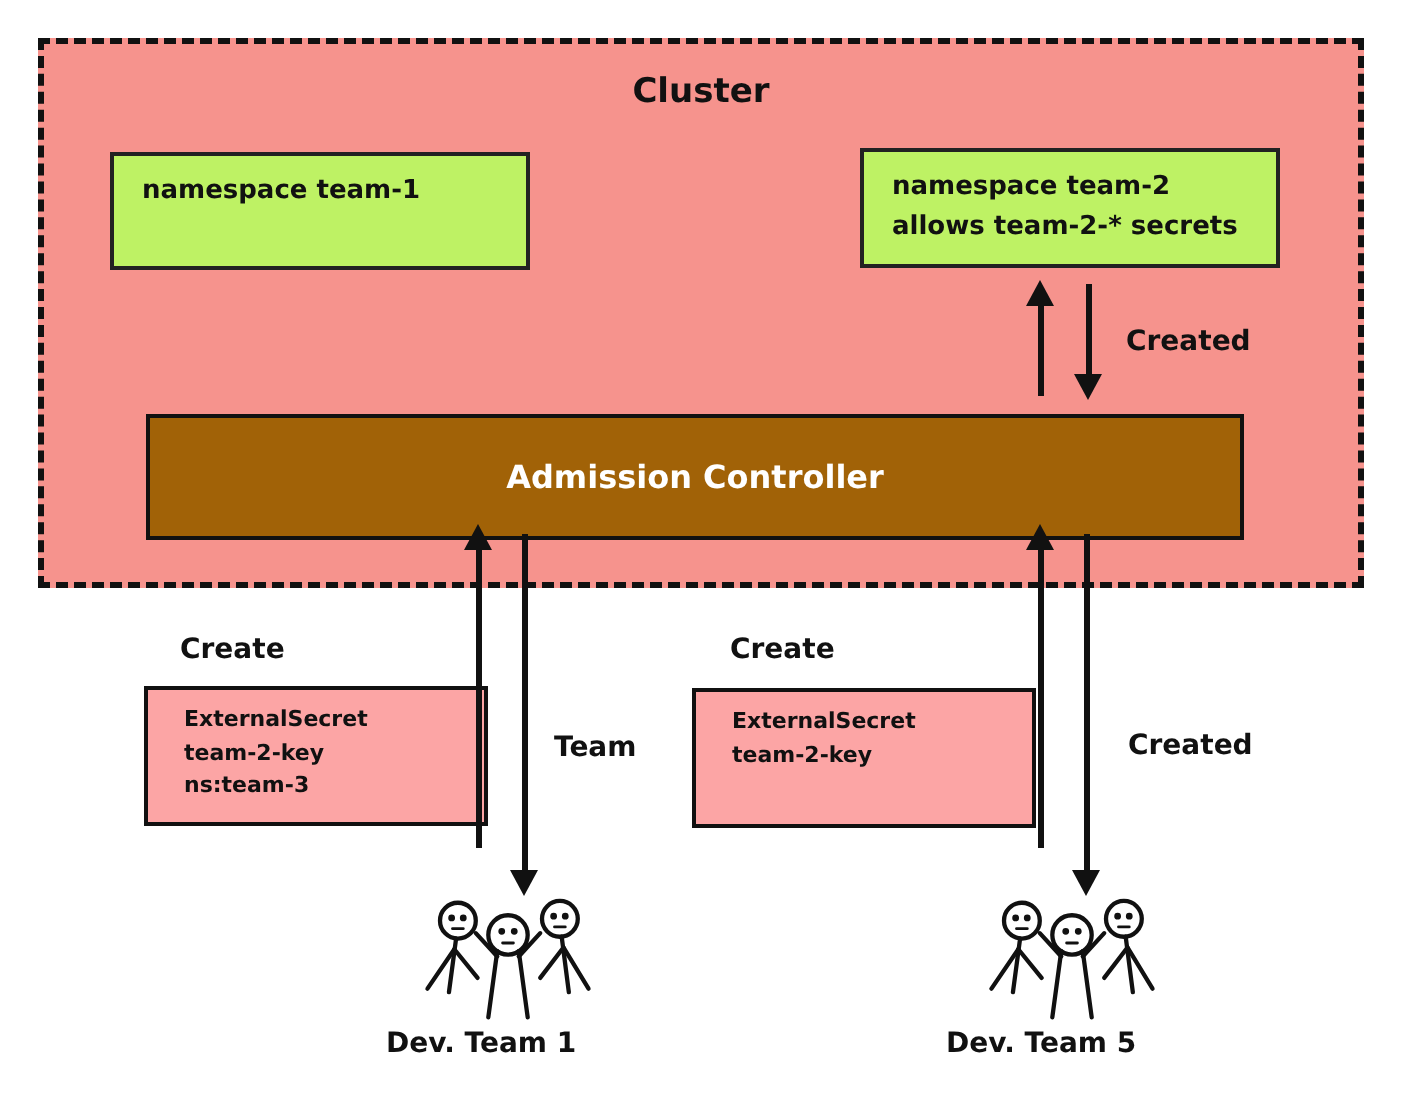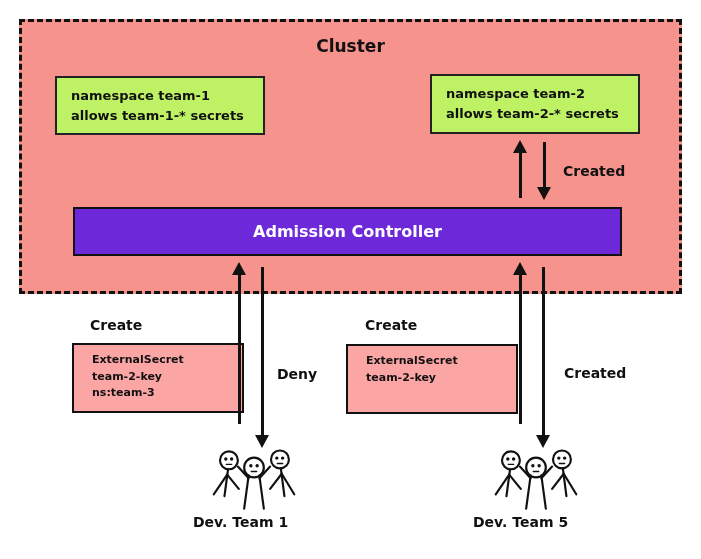--- a/index.html
+++ b/index.html
@@ -15,22 +15,22 @@
     position:absolute;left:19px;top:36px;width:663px;text-align:center;
     font-size:17px;font-weight:700;z-index:2;
   }
   .ns-box{
     position:absolute;background:#bef264;border:2px solid #222;box-sizing:border-box;
     font-size:13px;font-weight:700;line-height:1.55;padding:8px 10px 0 14px;z-index:2;
   }
   .ns1{left:55px;top:76px;width:210px;height:59px;}
   .ns2{left:430px;top:74px;width:210px;height:60px;}
   .admission{
-    position:absolute;left:73px;top:207px;width:549px;height:49px;
-    background:#6d28d9;border:2px solid #111;box-sizing:border-box;
+    position:absolute;left:73px;top:207px;width:549px;height:63px;
+    background:#a16207;border:2px solid #111;box-sizing:border-box;
     display:flex;align-items:center;justify-content:center;
     color:#ffffff;font-size:16px;font-weight:700;z-index:2;
   }
   .vline{position:absolute;width:2.5px;background:#111;z-index:3;}
   .head-up{position:absolute;width:0;height:0;border-left:7px solid transparent;
     border-right:7px solid transparent;border-bottom:13px solid #111;z-index:3;}
   .head-down{position:absolute;width:0;height:0;border-left:7px solid transparent;
     border-right:7px solid transparent;border-top:13px solid #111;z-index:3;}
   .lbl{position:absolute;font-size:14px;font-weight:700;z-index:3;white-space:nowrap;}
   .secret-box{
@@ -50,21 +50,20 @@
 </head>
 <body>
 
 <div class="canvas">
 
   <div class="cluster"></div>
   <div class="cluster-title">Cluster</div>
 
   <div class="ns-box ns1">
     <div>namespace team-1</div>
-    <div>allows team-1-* secrets</div>
   </div>
   <div class="ns-box ns2">
     <div>namespace team-2</div>
     <div>allows team-2-* secrets</div>
   </div>
 
   <div class="admission">
     <span>Admission Controller</span>
   </div>
 
@@ -85,21 +84,21 @@
     <div>ns:team-3</div>
   </div>
   <div>
     <div class="head-up" style="left:232px;top:262px;"></div>
     <div class="vline" style="left:238px;top:273px;height:151px;"></div>
   </div>
   <div>
     <div class="vline" style="left:261px;top:267px;height:169px;"></div>
     <div class="head-down" style="left:255px;top:435px;"></div>
   </div>
-  <div class="lbl" style="left:277px;top:366px;">Deny</div>
+  <div class="lbl" style="left:277px;top:366px;">Team</div>
 
   <div class="lbl" style="left:365px;top:317px;">Create</div>
   <div class="secret-box sec2">
     <div>ExternalSecret</div>
     <div>team-2-key</div>
   </div>
   <div>
     <div class="head-up" style="left:513px;top:262px;"></div>
     <div class="vline" style="left:519px;top:273px;height:151px;"></div>
   </div>

